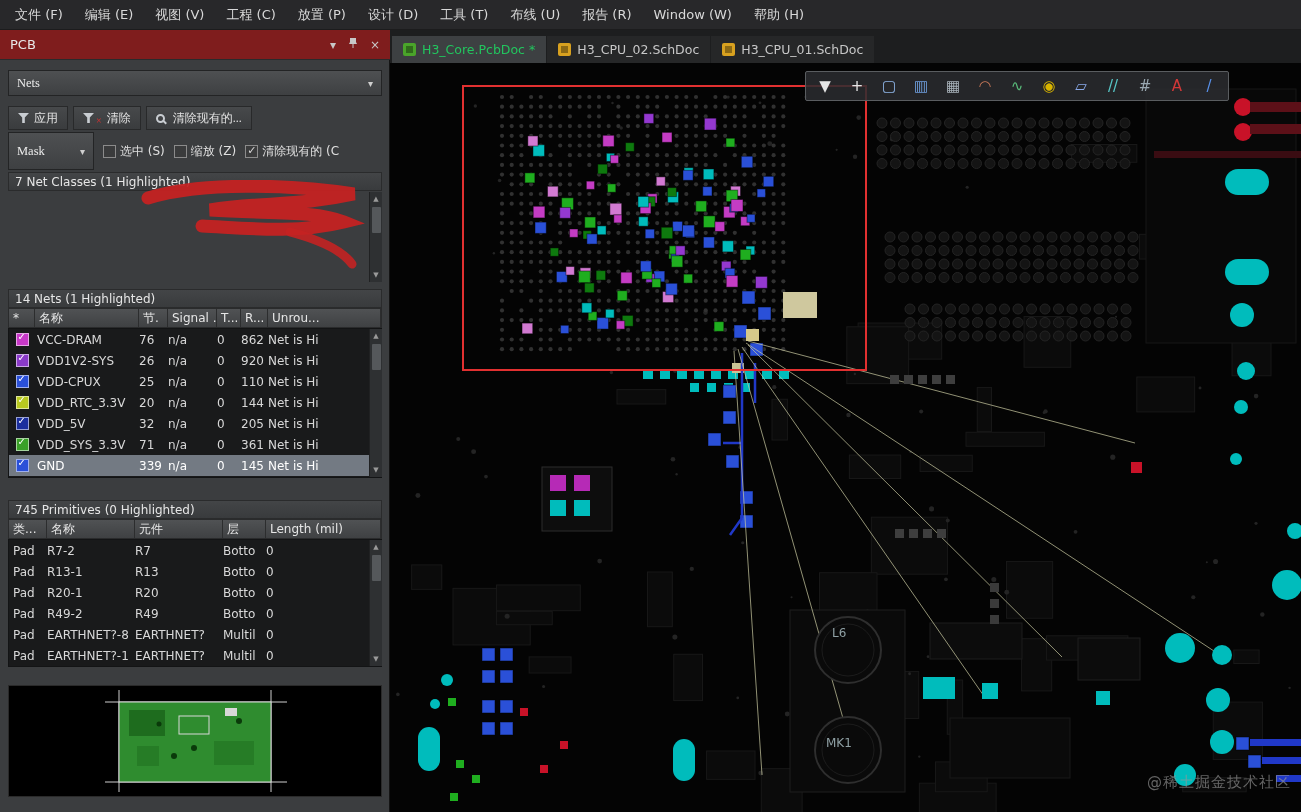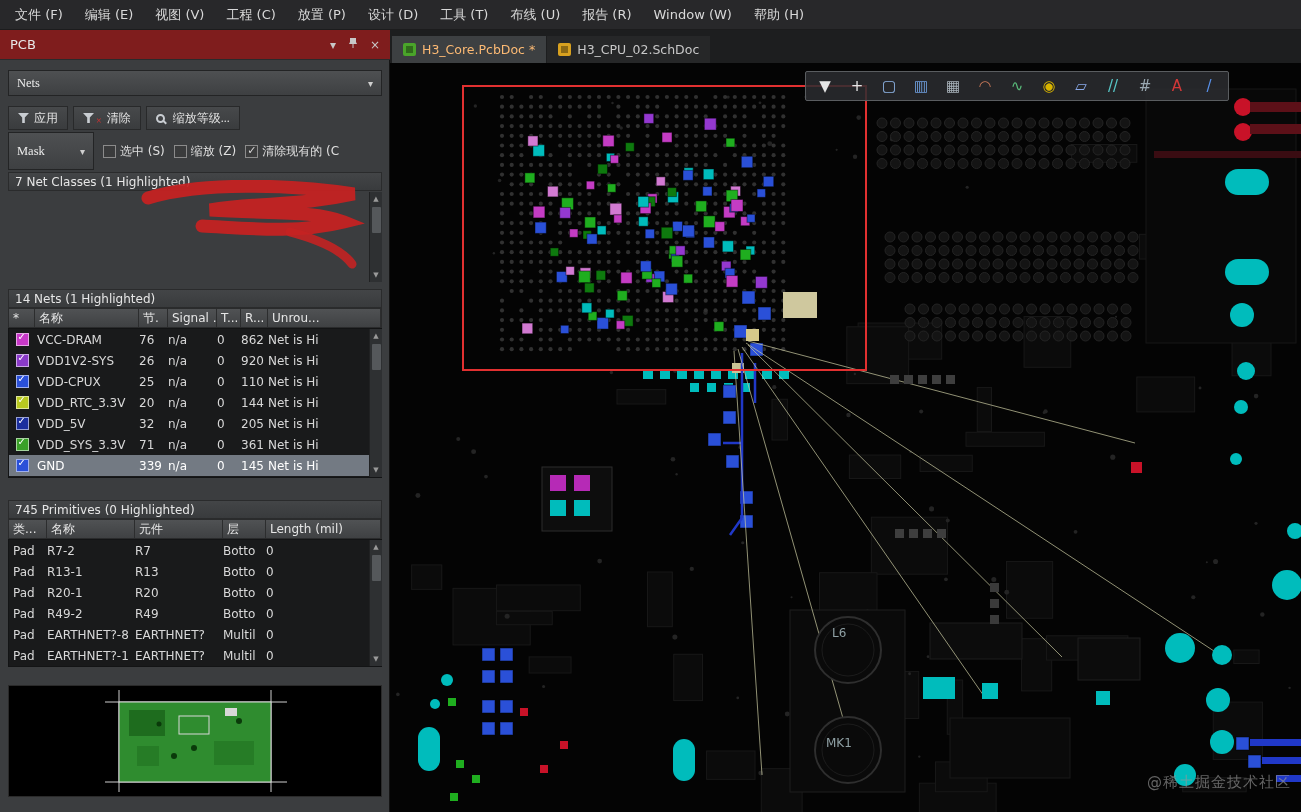--- a/index.html
+++ b/index.html
@@ -87,21 +87,21 @@
 
   #scribble{position:absolute;left:140px;top:150px;pointer-events:none;}
 
   #preview{position:absolute;left:8px;top:655px;width:374px;height:112px;background:#000;border:1px solid #2a2a2a;cursor:pointer;}
 
   
   #tabbar{position:absolute;left:390px;top:30px;width:911px;height:33px;background:#1d1e1f;display:flex;
     align-items:flex-end;padding-left:2px;}
   .tab{height:27px;display:flex;align-items:center;gap:6px;padding:0 11px;margin-right:1px;background:#262728;
     color:#c8c8c8;font-size:12.5px;cursor:pointer;white-space:nowrap;}
-  .tab.active{background:#3d4042;color:#fdba74;}
+  .tab.active{background:#3d4042;color:#22c55e;}
   .tab-icon{width:13px;height:13px;border-radius:2px;position:relative;flex:none;}
   .tab-icon::after{content:"";position:absolute;inset:3px;background:rgba(0,0,0,.35);}
 
   
   #canvas{position:absolute;left:390px;top:63px;width:911px;height:749px;background:#000;overflow:hidden;cursor:crosshair;}
   #pcb-svg{position:absolute;left:0;top:0;}
   #float-toolbar{position:absolute;left:415px;top:8px;height:30px;display:flex;align-items:center;padding:0 3px;
     background:rgba(43,45,48,.85);border:1px solid #5a5d60;border-radius:2px;}
   .fic{width:32px;text-align:center;font-size:15px;line-height:30px;cursor:pointer;}
   #watermark{position:absolute;right:10px;bottom:20px;font-size:15px;color:#969696;opacity:.65;letter-spacing:1px;}
@@ -159,21 +159,21 @@
       <span class="funnel"></span>
       <span>应用</span>
     </button>
     <button>
       <span class="funnel"></span>
         <span class="redx">×</span>
       <span>清除</span>
     </button>
     <button>
       <span class="mag"></span>
-      <span>缩放等级...</span>
+      <span>清除现有的...</span>
     </button>
   </div>
 
   <div class="mask-row">
     <div class="select small">
       <span>Mask</span>
       <span class="caret">▾</span>
     </div>
     <div style="display:flex;gap:9px;">
 
@@ -403,20 +403,24 @@
     <div class="tab active">
       <span class="tab-icon" style="background: rgb(74, 165, 42);"></span>
       <span>H3_Core.PcbDoc *</span>
     </div>
 
     <div class="tab">
       <span class="tab-icon" style="background: rgb(216, 161, 31);"></span>
       <span>H3_CPU_02.SchDoc</span>
     </div>
 
+    <div class="tab">
+      <span class="tab-icon" style="background: rgb(216, 161, 31);"></span>
+      <span>H3_CPU_01.SchDoc</span>
+    </div>
   </div>
 
 <div id="canvas">
   <svg id="pcb-svg" width="911" height="749">
       <rect x="0" y="0" width="911" height="749" fill="#040404"></rect>
       <rect x="63.033681185916066" y="525.3542729932815" width="77.19992133649066" height="56.58636957779527" fill="#0b0b0b" stroke="#181818" stroke-width="1"></rect>
       <rect x="139.13508398458362" y="593.9023429108784" width="41.925078007392585" height="16.119572766125202" fill="#0b0b0b" stroke="#181818" stroke-width="1"></rect>
       <rect x="468.10335642658174" y="260.0425927643664" width="83.59700787672773" height="36.08525712415576" fill="#0b0b0b" stroke="#181818" stroke-width="1"></rect>
       <rect x="227.02254694420844" y="326.59068397944793" width="48.75102021358907" height="14.402879759669304" fill="#0b0b0b" stroke="#181818" stroke-width="1"></rect>
       <rect x="823.2394375745207" y="639.1152339056134" width="49.14534646645188" height="57.314252115786076" fill="#0b0b0b" stroke="#181818" stroke-width="1"></rect>

